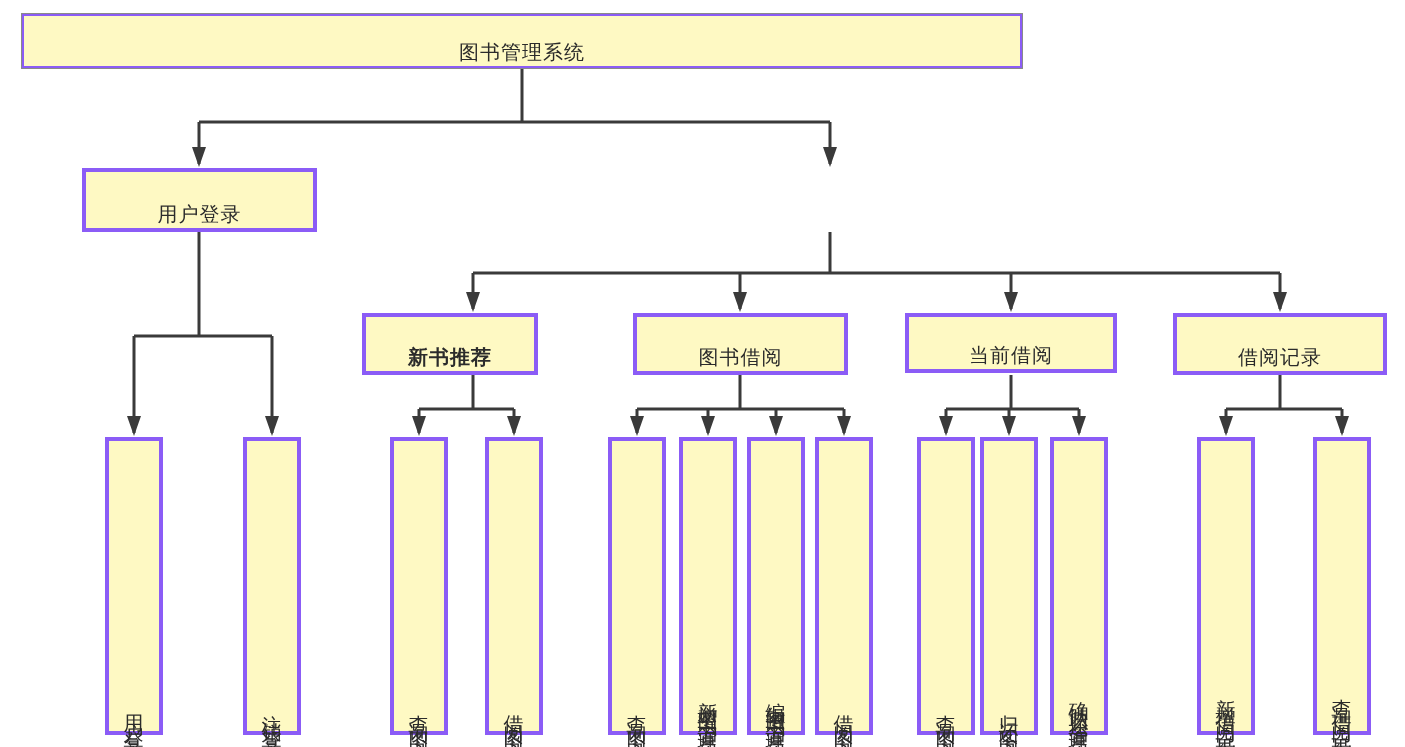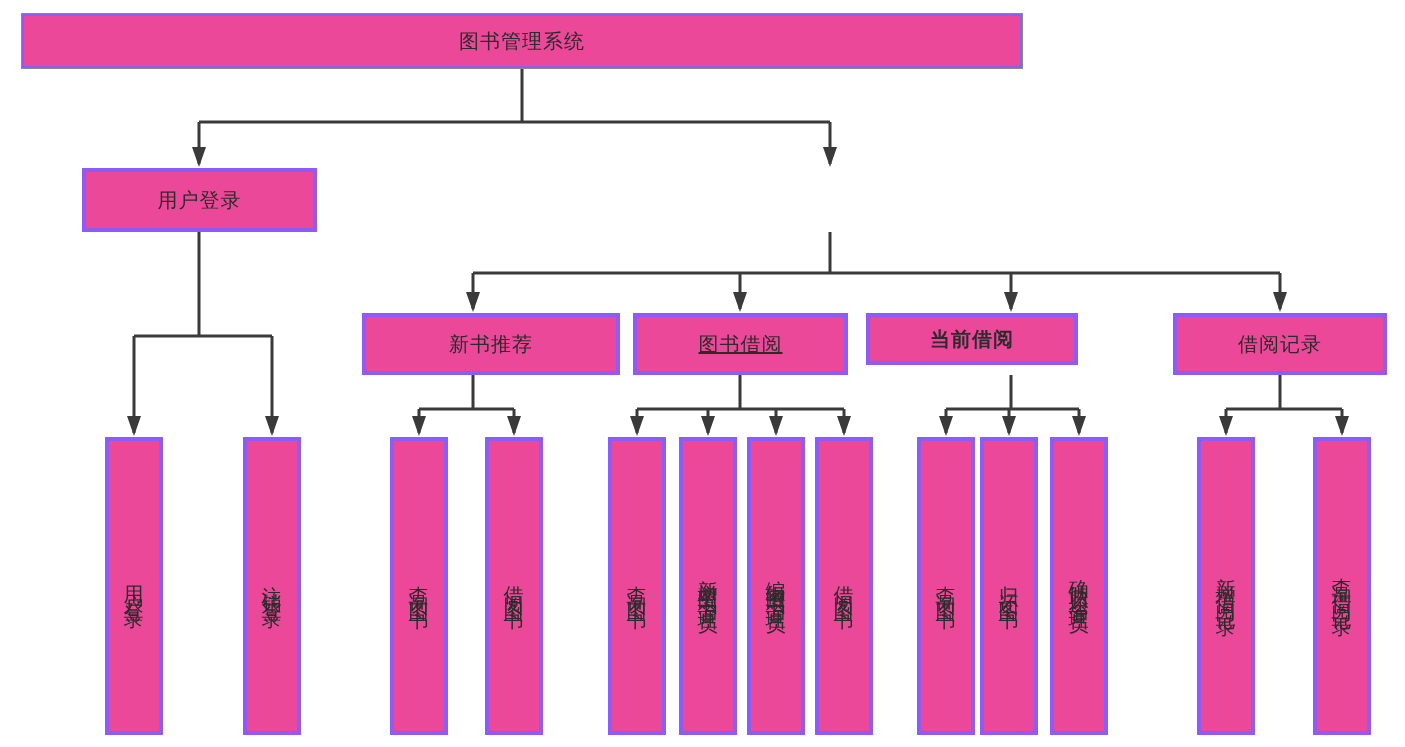--- a/index.html
+++ b/index.html
@@ -19,24 +19,24 @@
   #connectors {
     position: absolute;
     left: 0; top: 0;
     width: 1405px;
     height: 747px;
     z-index: 1;
   }
   .node {
     position: absolute;
     box-sizing: border-box;
-    background: #ec4899;
+    background: #fef9c3;
     border: 4px solid #8b5cf6;
     display: flex;
-    align-items: center;
+    align-items: flex-end;
     justify-content: center;
     z-index: 2;
   }
   .node.root {
     border-width: 2px;
     box-shadow: 0 0 0 1px #8a8a8a;
   }
   .h-label {
     font-size: 20px;
     letter-spacing: 1px;
@@ -109,27 +109,27 @@
   </svg>
 
   <div class="node root" style="left:22px; top:14px; width:1000px; height:54px;">
     <span class="h-label">图书管理系统</span>
   </div>
 
   <div class="node" style="left:82px; top:168px; width:235px; height:64px;">
     <span class="h-label">用户登录</span>
   </div>
 
-  <div class="node" style="left:362px; top:313px; width:258px; height:62px;">
+  <div class="node" style="left:362px; top:313px; width:176px; height:62px;font-weight:bold;">
     <span class="h-label">新书推荐</span>
   </div>
-  <div class="node" style="left:633px; top:313px; width:215px; height:62px;text-decoration:underline;">
+  <div class="node" style="left:633px; top:313px; width:215px; height:62px;">
     <span class="h-label">图书借阅</span>
   </div>
-  <div class="node" style="left:866px; top:313px; width:212px; height:52px;font-weight:bold;">
+  <div class="node" style="left:905px; top:313px; width:212px; height:60px;">
     <span class="h-label">当前借阅</span>
   </div>
   <div class="node" style="left:1173px; top:313px; width:214px; height:62px;">
     <span class="h-label">借阅记录</span>
   </div>
 
   <div class="node leaf" style="left:105px;">
     <span class="v-label">用户登录</span>
   </div>
   <div class="node leaf" style="left:243px;">

